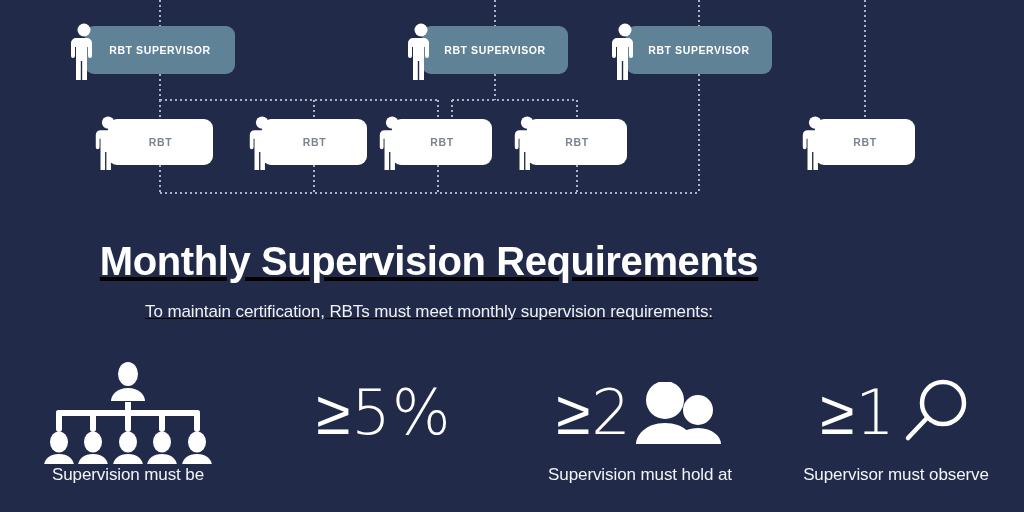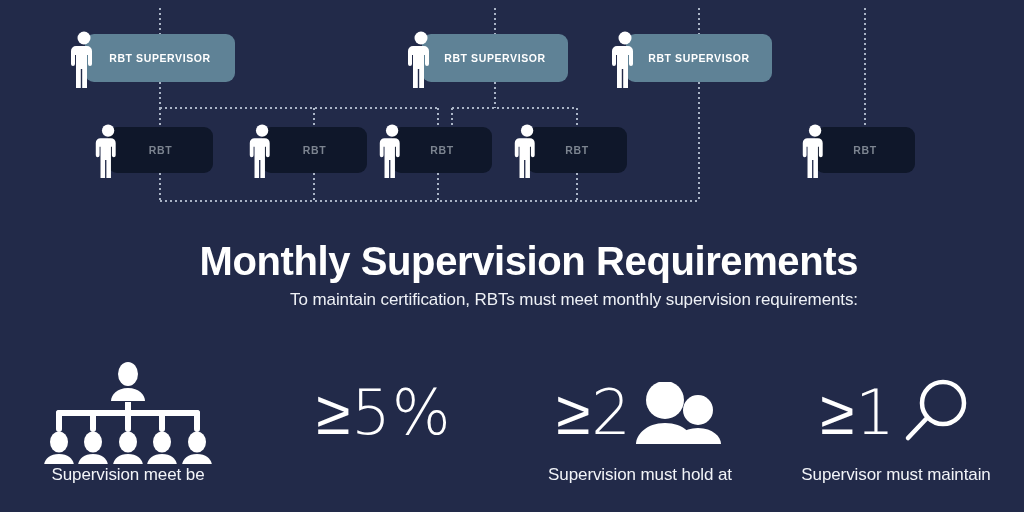--- a/index.html
+++ b/index.html
@@ -9,21 +9,21 @@
     font-family:"Liberation Sans", sans-serif;
     overflow:hidden;
   }
   #stage {
     position:relative;
     width:1024px; height:512px;
     background:#222a49;
   }
 
   
-  #orgchart { position:absolute; left:0; top:8px; width:968px; height:215px; }
+  #orgchart { position:absolute; left:0; top:0; width:968px; height:215px; }
   #orgLines { position:absolute; left:0; top:0; width:1024px; height:215px; }
 
   .node {
     position:absolute;
     display:flex;
     align-items:center;
     justify-content:center;
     border-radius:9px;
   }
   .node .label {
@@ -32,49 +32,50 @@
     white-space:nowrap;
     user-select:none;
   }
   .sup {
     background:#5f8296;
     height:48px;
     border-radius:9px;
   }
   .sup .label { color:#ffffff; font-size:10.5px; }
   .rbt {
-    background:#0f172a;
+    background:#ffffff;
     height:46px;
     border-radius:9px;
   }
   .rbt .label { color:#7c8490; font-size:10.5px; }
 
   .person {
     position:absolute;
     left:-14px;
     bottom:-6px;
     width:30px; height:58px;
   }
   .rbt .person { bottom:-5px; height:55px; left:-13px; }
 
   
   #titleblock {
     position:absolute;
     left:0; top:240px; width:858px;
-    text-align:right;
+    text-align:center;
+    text-decoration:underline;
   }
   #maintitle {
     color:#ffffff;
     font-size:40px;
     font-weight:bold;
     letter-spacing:-0.4px;
     line-height:1.05;
   }
   #subtitle {
-    margin-top:8px;
+    margin-top:20px;
     color:#eef1f6;
     font-size:17px;
     font-weight:400;
     letter-spacing:-0.1px;
   }
 
   
   #reqrow {
     position:absolute;
     left:0; top:362px;
@@ -258,21 +259,21 @@
             <path d="M53 92 c-10 0 -15 6 -15 12 h30 c0 -6 -5 -12 -15 -12 z"></path>
             <ellipse cx="88" cy="80" rx="9" ry="10.5"></ellipse>
             <path d="M88 92 c-10 0 -15 6 -15 12 h30 c0 -6 -5 -12 -15 -12 z"></path>
             <ellipse cx="122" cy="80" rx="9" ry="10.5"></ellipse>
             <path d="M122 92 c-10 0 -15 6 -15 12 h30 c0 -6 -5 -12 -15 -12 z"></path>
             <ellipse cx="157" cy="80" rx="9" ry="10.5"></ellipse>
             <path d="M157 92 c-10 0 -15 6 -15 12 h30 c0 -6 -5 -12 -15 -12 z"></path>
           </g>
         </svg>
       </div>
-      <div class="reqtext">Supervision meet be</div>
+      <div class="reqtext">Supervision must be</div>
     </div>
 
     <div class="reqcol">
       <div class="reqicon">
         <span class="bignum">≥5%</span>
       </div>
     </div>
 
     <div class="reqcol">
       <div class="reqicon iconpair">
@@ -292,17 +293,17 @@
     <div class="reqcol">
       <div class="reqicon iconpair">
         <span class="bignum">≥1</span>
         <svg width="72" height="72" viewBox="0 0 72 72">
           <g fill="none" stroke="#ffffff" stroke-width="4.5" stroke-linecap="round">
             <circle cx="43" cy="26" r="21"></circle>
             <line x1="27" y1="41" x2="8" y2="61"></line>
           </g>
         </svg>
       </div>
-      <div class="reqtext">Supervisor must maintain</div>
+      <div class="reqtext">Supervisor must observe</div>
     </div>
   </div>
 
 </div>
 
 </body></html>

